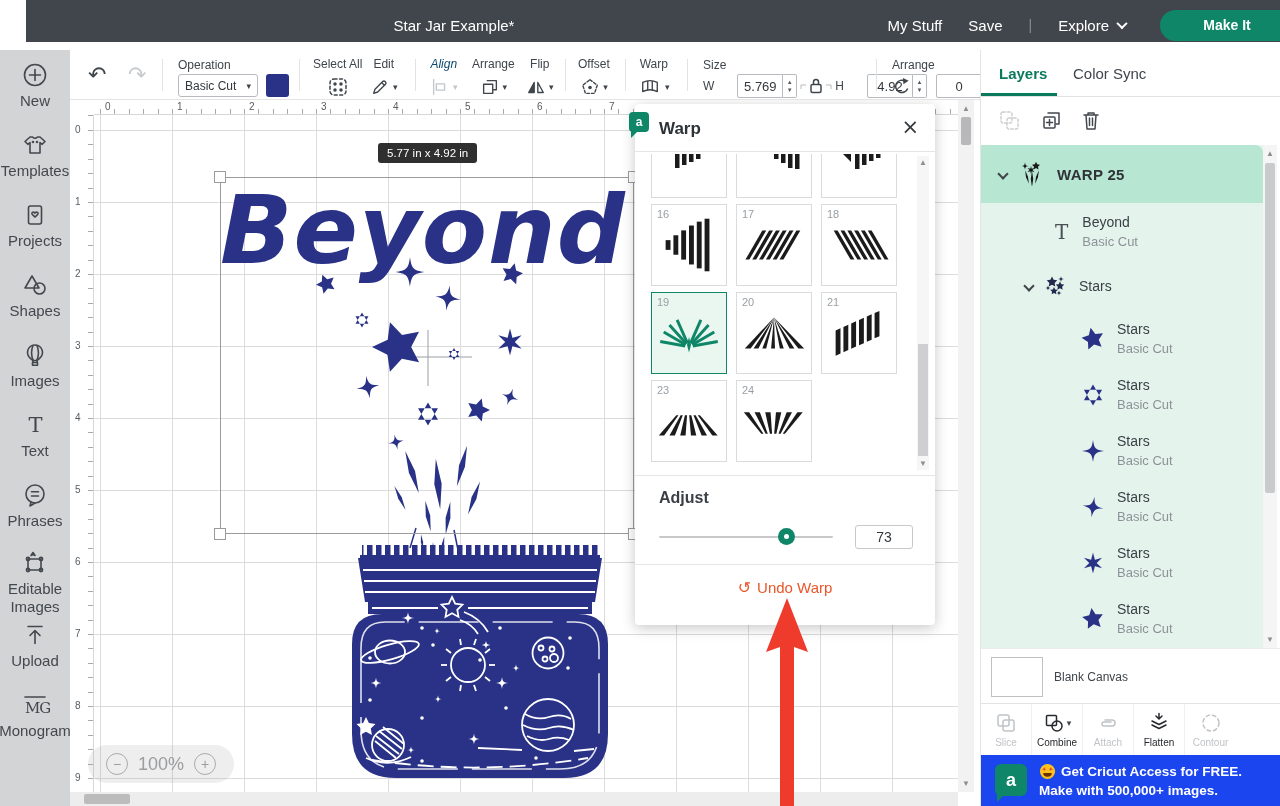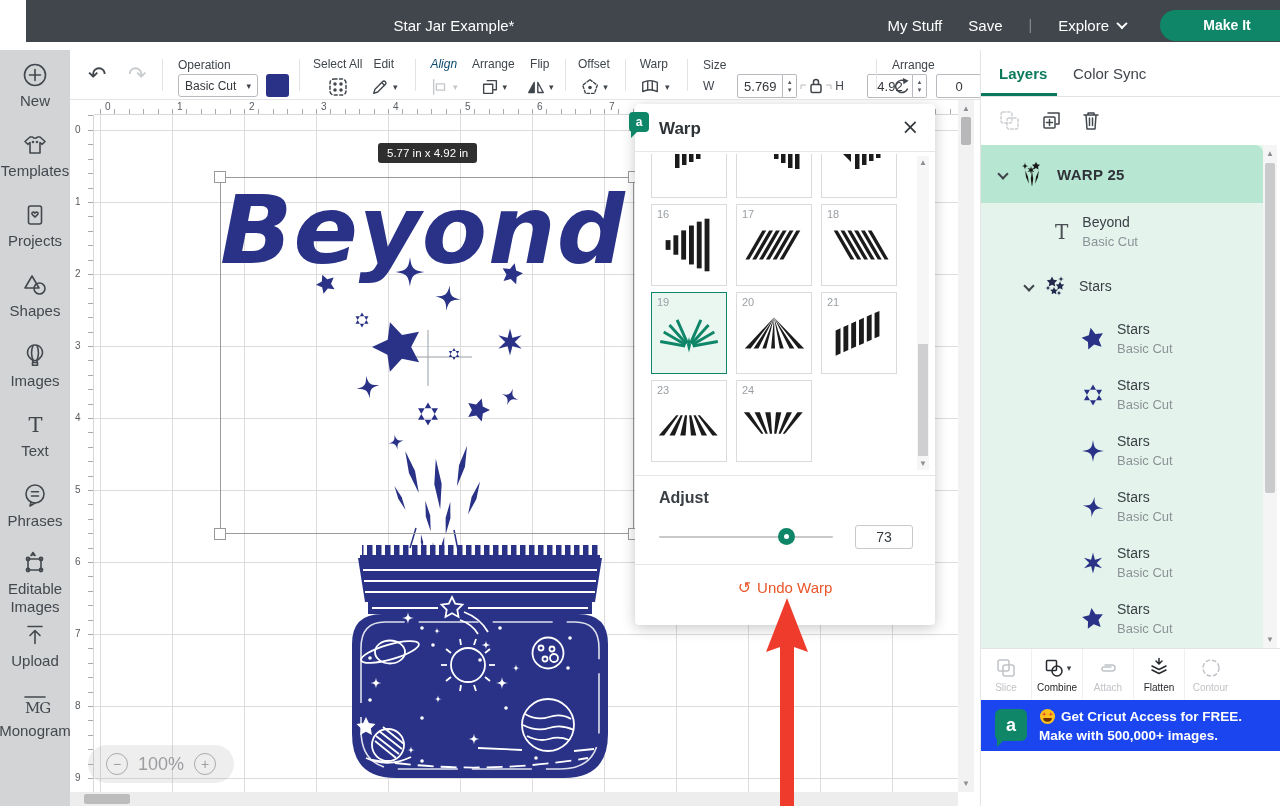--- a/index.html
+++ b/index.html
@@ -770,20 +770,24 @@
             <use href="#st5" transform="scale(1.1) rotate(-8)"></use>
           </svg>
         <span><span class="l-name" style="display:block">Stars</span><span class="l-sub">Basic Cut</span></span>
       </div>
     </div>
     <div id="rp-scroll">
       <span class="scroll-arrow" style="top:4px">▲</span>
       <div class="thumb"></div>
       <span class="scroll-arrow" style="bottom:4px">▼</span>
     </div>
+    <div id="rp-blank">
+      <span id="blank-swatch"></span>
+      <span id="blank-label">Blank Canvas</span>
+    </div>
     <div id="rp-actions">
       <div class="act dis">
         <svg width="22" height="22" viewBox="0 0 22 22">
             <rect x="3" y="3" width="11" height="11" rx="2"></rect>
             <rect x="8" y="8" width="11" height="11" rx="2"></rect>
           </svg>
         <span class="alab">Slice</span>
       </div>
       <div class="act">
         <span style="display:flex;align-items:center;gap:2px">

